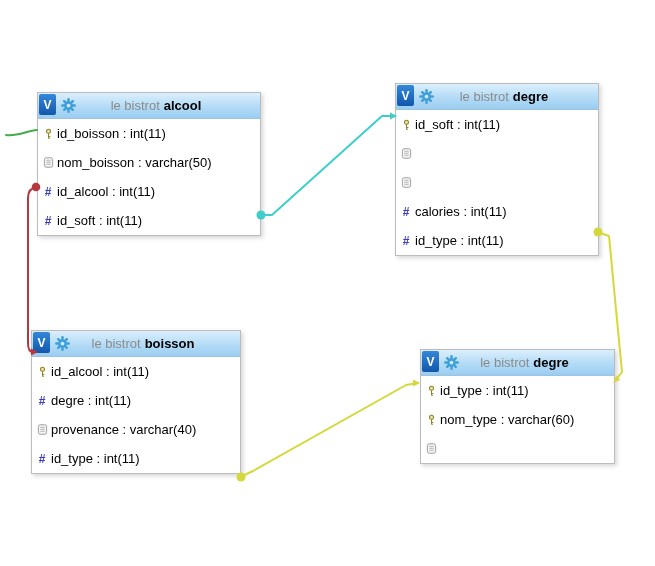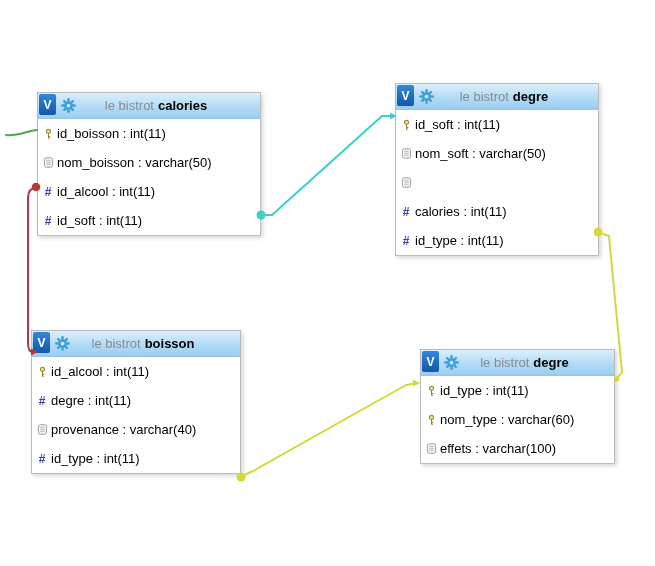--- a/index.html
+++ b/index.html
@@ -62,21 +62,21 @@
           <g stroke-width="2.6" stroke-linecap="round" stroke="#3f9fd8">
             <line x1="8" y1="1.4" x2="8" y2="14.6"></line>
               <line x1="1.4" y1="8" x2="14.6" y2="8"></line>
             <line x1="3.4" y1="3.4" x2="12.6" y2="12.6"></line>
               <line x1="12.6" y1="3.4" x2="3.4" y2="12.6"></line>
           </g>
           <circle cx="8" cy="8" r="4.6" fill="#3f9fd8"></circle>
           <circle cx="8" cy="8" r="2" fill="#cfe9fb"></circle>
         </svg>
       </span>
-      <span class="ttitle"><span>le bistrot</span><span class="tname">calories</span></span>
+      <span class="ttitle"><span>le bistrot</span><span class="tname">alcool</span></span>
     </div>
     <div class="trow">
       <span class="fic">
         <svg viewBox="0 0 12 12" width="11" height="12">
             <circle cx="6" cy="3" r="2.2" fill="#efe7a0" stroke="#8f822e" stroke-width="1.1"></circle>
             <path d="M6 5.2 L6 11 M6 8.6 L8 8.6 M6 10.6 L7.6 10.6" stroke="#8f822e" stroke-width="1.1" fill="none"></path>
           </svg>
       </span>
       <span class="flabel">id_boisson : int(11)</span>
     </div>
@@ -125,21 +125,20 @@
       </span>
       <span class="flabel">id_soft : int(11)</span>
     </div>
     <div class="trow">
       <span class="fic">
         <svg viewBox="0 0 12 12" width="11" height="11">
             <rect x="1.5" y="0.8" width="9" height="10.4" rx="2.2" fill="#f3f3f3" stroke="#999" stroke-width="1"></rect>
             <path d="M3.6 3.6 h4.8 M3.6 5.8 h4.8 M3.6 8 h4.8" stroke="#b3b3b3" stroke-width="1" fill="none"></path>
           </svg>
       </span>
-      <span class="flabel">nom_soft : varchar(50)</span>
     </div>
     <div class="trow">
       <span class="fic">
         <svg viewBox="0 0 12 12" width="11" height="11">
             <rect x="1.5" y="0.8" width="9" height="10.4" rx="2.2" fill="#f3f3f3" stroke="#999" stroke-width="1"></rect>
             <path d="M3.6 3.6 h4.8 M3.6 5.8 h4.8 M3.6 8 h4.8" stroke="#b3b3b3" stroke-width="1" fill="none"></path>
           </svg>
       </span>
     </div>
     <div class="trow">
@@ -232,21 +231,20 @@
       </span>
       <span class="flabel">nom_type : varchar(60)</span>
     </div>
     <div class="trow">
       <span class="fic">
         <svg viewBox="0 0 12 12" width="11" height="11">
             <rect x="1.5" y="0.8" width="9" height="10.4" rx="2.2" fill="#f3f3f3" stroke="#999" stroke-width="1"></rect>
             <path d="M3.6 3.6 h4.8 M3.6 5.8 h4.8 M3.6 8 h4.8" stroke="#b3b3b3" stroke-width="1" fill="none"></path>
           </svg>
       </span>
-      <span class="flabel">effets : varchar(100)</span>
     </div>
   </div>
 
   <svg class="wires" width="655" height="566" viewBox="0 0 655 566">
 
     <g>
       <path class="wire" d="M37 187 Q28 188 28 198 L28 343 Q28 352 33 352" stroke="#b5383f"></path>
       <circle cx="36" cy="187" r="4.3" fill="#b5383f"></circle>
       <polygon points="31,348.5 38,352 31,355.5" fill="#b5383f"></polygon>
     </g>

